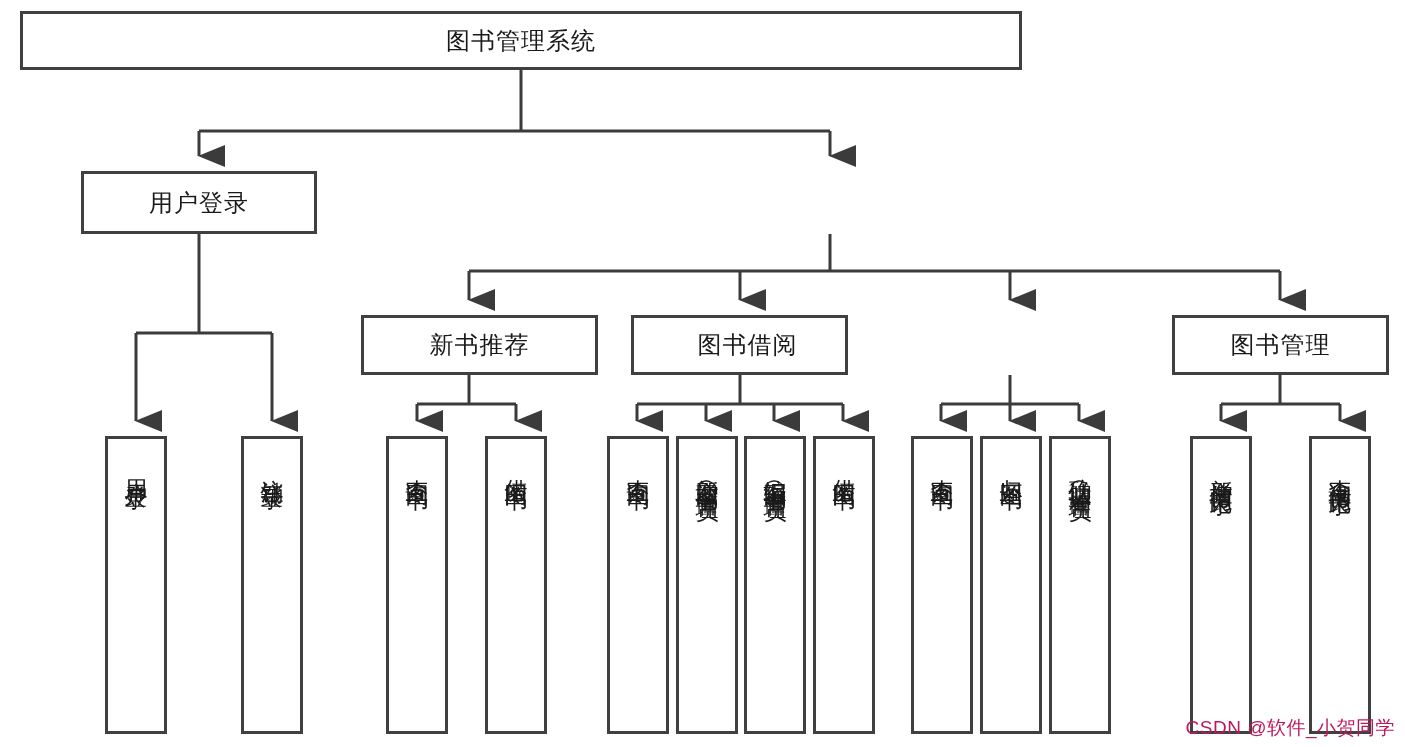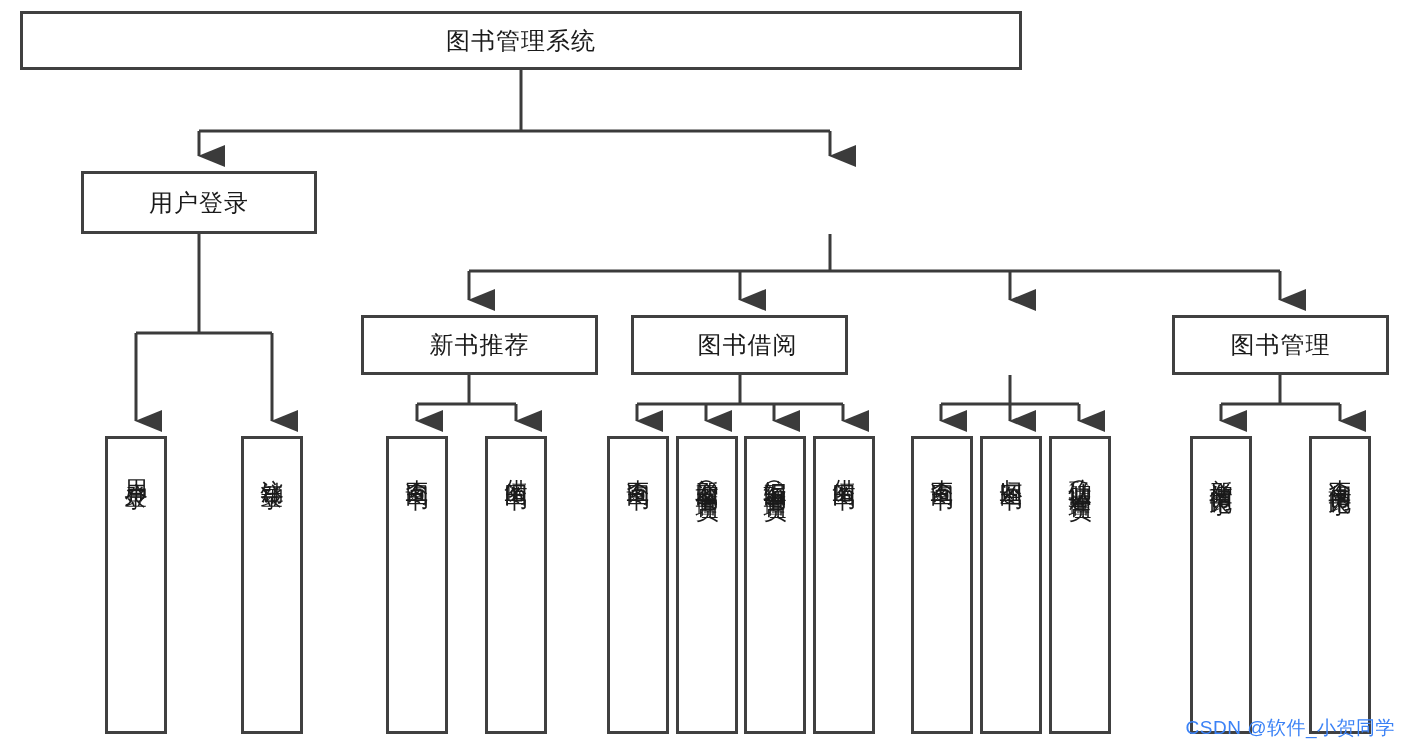--- a/index.html
+++ b/index.html
@@ -59,21 +59,21 @@
   .node.root .label,
   .node.level2 .label,
   .node.level3 .label {
     font-size: 24px;
   }
   .watermark {
     position: absolute;
     right: 10px;
     bottom: 6px;
     font-size: 19px;
-    color: #3b82f6;
+    color: #be185d;
     letter-spacing: 0.5px;
     white-space: nowrap;
     user-select: none;
   }
 </style>
 </head>
 <body>
 
 <div id="diagram-root">
 

